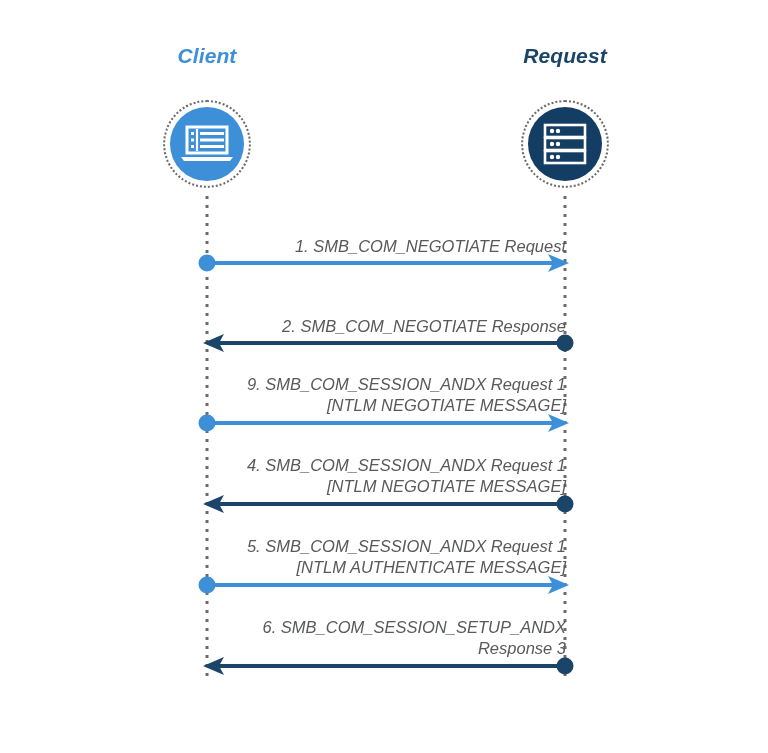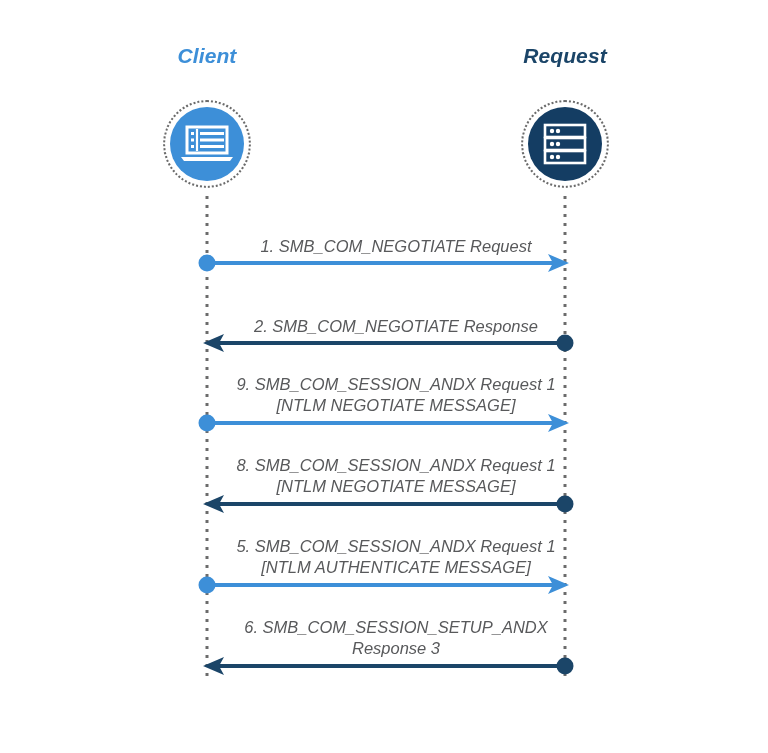--- a/index.html
+++ b/index.html
@@ -101,21 +101,21 @@
     left: 196px;
     width: 380px;
   }
   .msg-label {
     position: absolute;
     left: 30px;
     width: 340px;
     font-size: 16.5px;
     line-height: 21px;
     color: #58595b;
-    text-align: center;
+    text-align: right;
     white-space: pre-line;
   }
   .msg-label.two-line { }
 
   .msg-arrow {
     position: absolute;
     left: 0;
     width: 380px;
     height: 22px;
   }
@@ -200,21 +200,21 @@
     <div class="msg-arrow" style="top:38px">
       <svg viewBox="0 0 380 22" width="380" height="22">
         <circle cx="11" cy="11" r="8.5" fill="#3d8fd8"></circle>
         <line x1="11" y1="11" x2="360" y2="11" stroke="#3d8fd8" stroke-width="4"></line>
         <path d="M352 2 L373 11 L352 20 L357 11 Z" fill="#3d8fd8"></path>
       </svg>
     </div>
   </div>
 
   <div class="message" style="top:455px">
-    <div class="msg-label two-line" style="top:0">8. SMB_COM_SESSION_ANDX Request 1</div>
+    <div class="msg-label two-line" style="top:0">4. SMB_COM_SESSION_ANDX Request 1</div>
     <div class="msg-label two-line" style="top:21px">[NTLM NEGOTIATE MESSAGE]</div>
     <div class="msg-arrow" style="top:38px">
       <svg viewBox="0 0 380 22" width="380" height="22">
         <circle cx="369" cy="11" r="8.5" fill="#1b4568"></circle>
         <line x1="20" y1="11" x2="369" y2="11" stroke="#1b4568" stroke-width="4"></line>
         <path d="M28 2 L7 11 L28 20 L23 11 Z" fill="#1b4568"></path>
       </svg>
     </div>
   </div>
 

